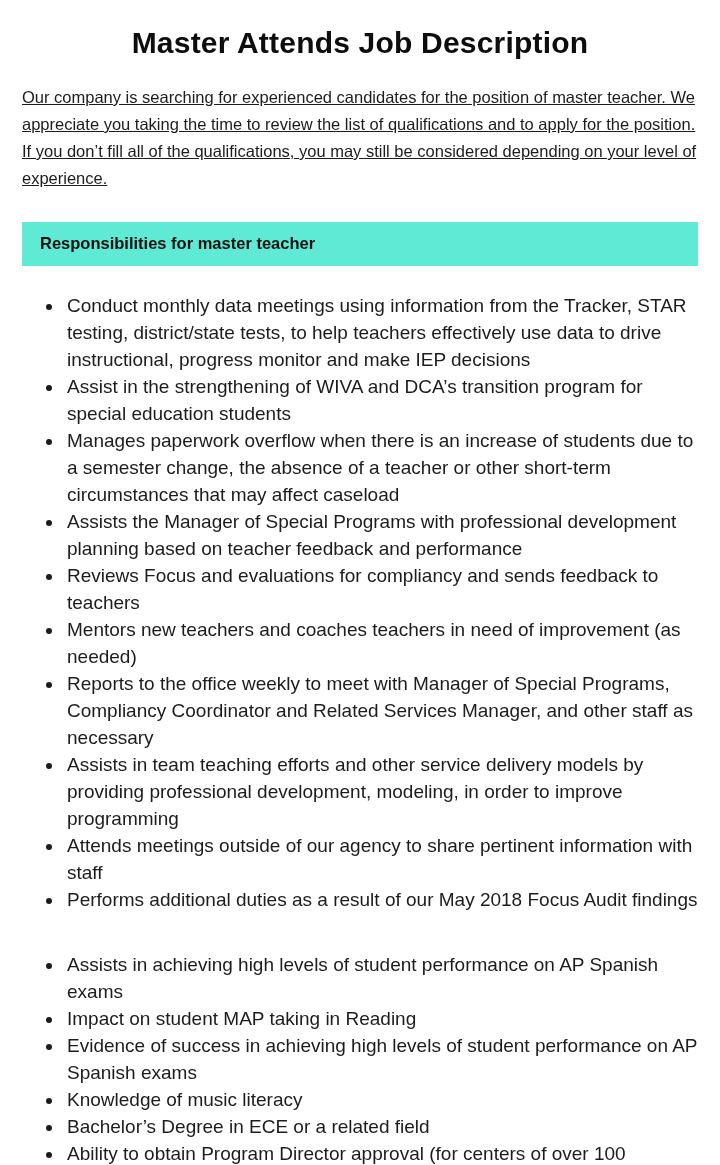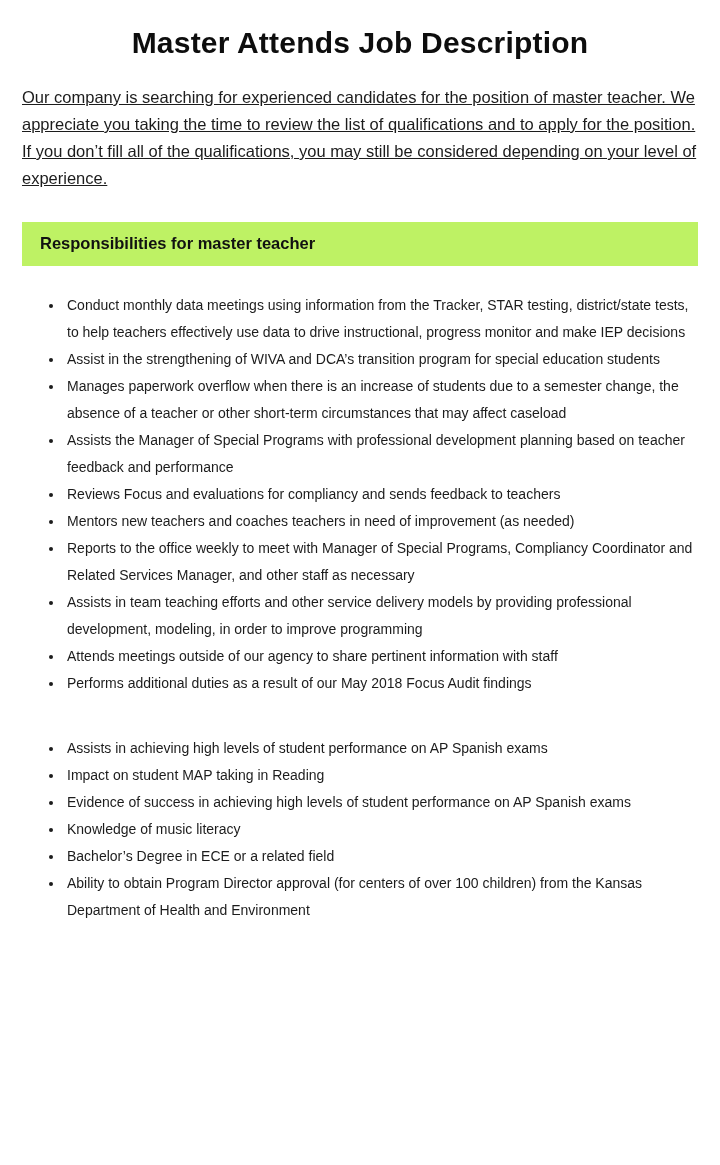--- a/index.html
+++ b/index.html
@@ -25,34 +25,34 @@
   }
   .intro {
     font-size: 16.5px;
     line-height: 27px;
     margin: 0 0 30px;
     color: #1c1c1c;
     text-decoration: underline;
   }
   .section { margin: 0; }
   .section-heading {
-    background: #bef264;
+    background: #5eead4;
     font-size: 16.5px;
     font-weight: 700;
     color: #111111;
     padding: 12px 18px 13px;
     margin: 0;
   }
   .bullet-list {
     margin: 26px 0 38px;
     padding-left: 42px;
     list-style: disc;
   }
   .bullet-list li {
-    font-size: 14px;
+    font-size: 19px;
     line-height: 27px;
     padding-left: 3px;
     margin: 0;
     color: #1c1c1c;
   }
 </style>
 </head>
 <body>
 
 <div class="page">

